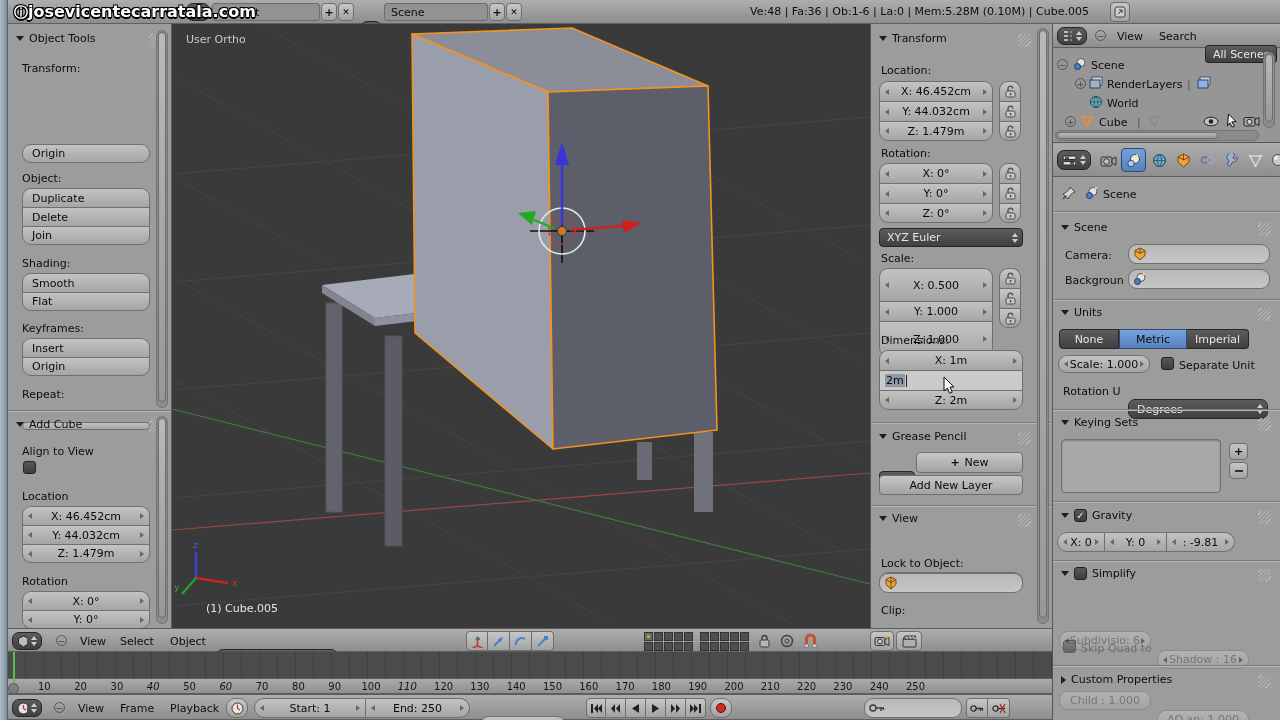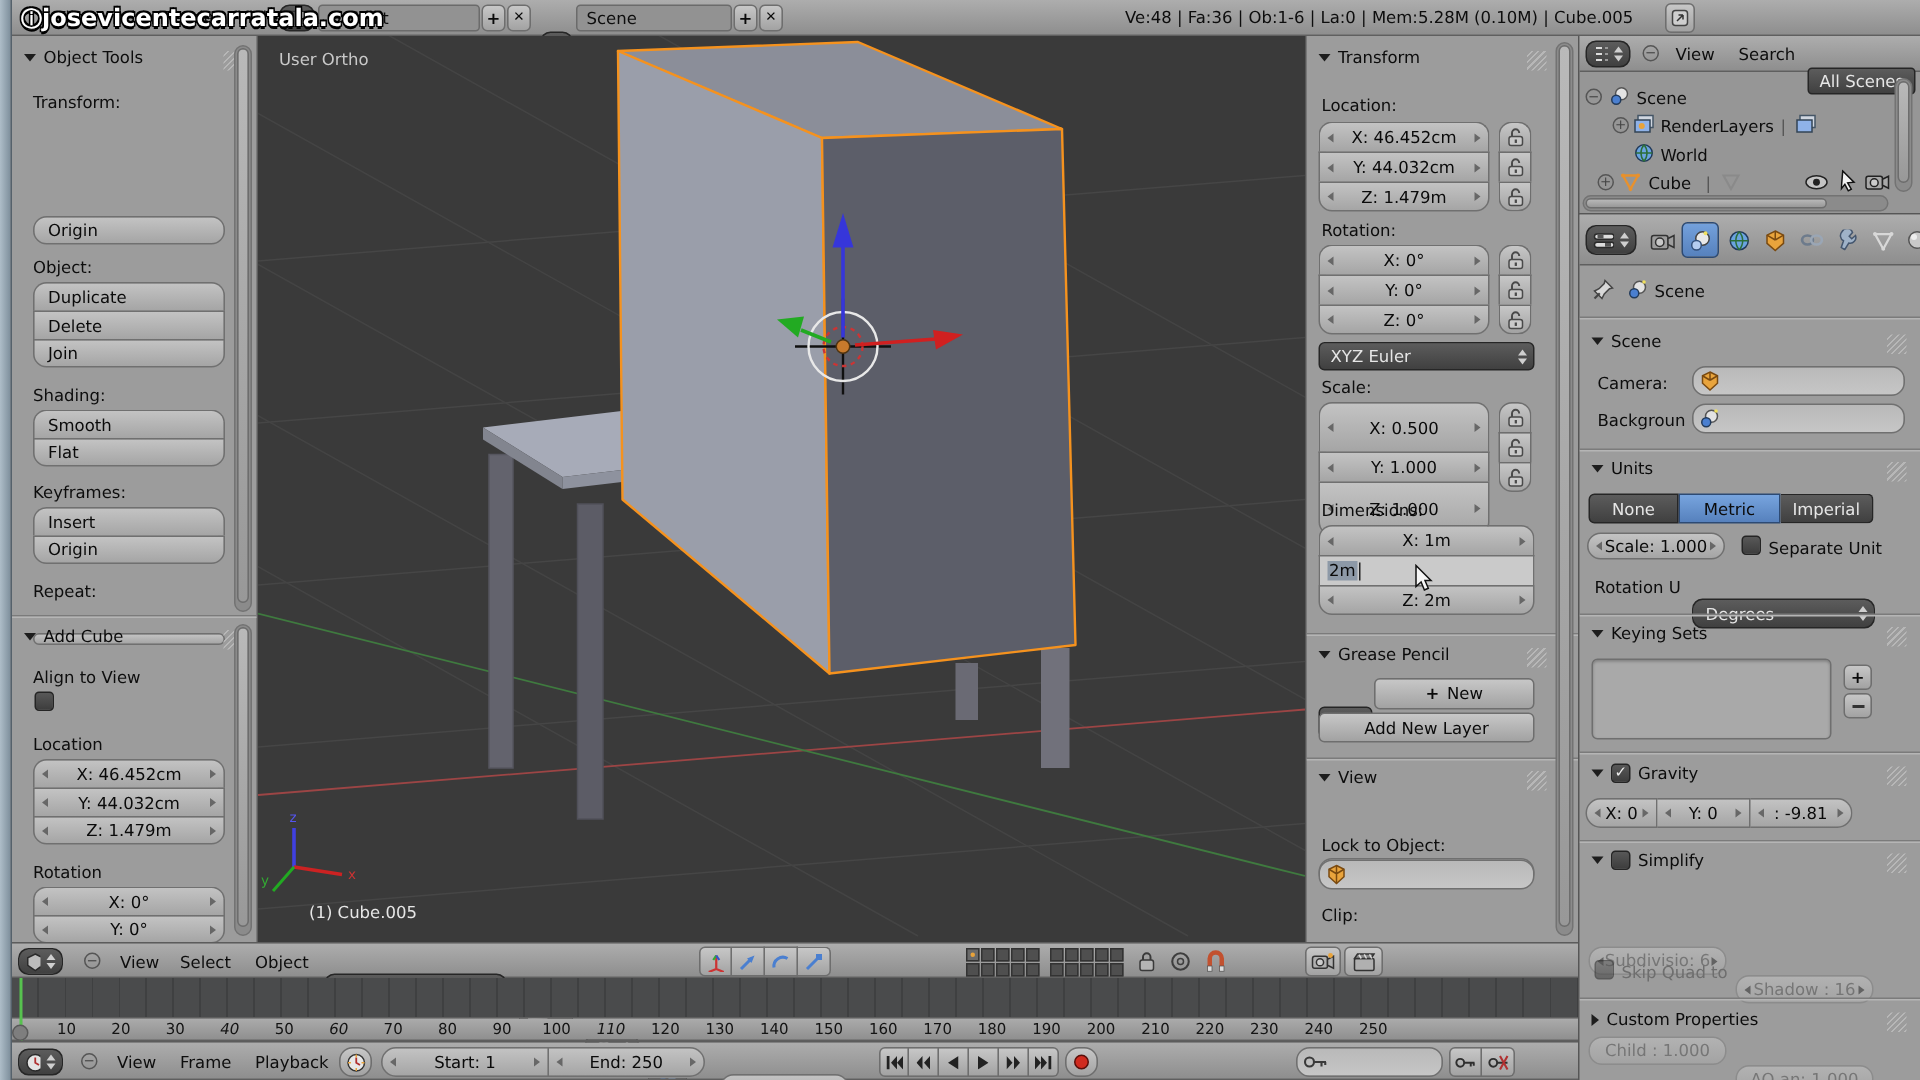--- a/index.html
+++ b/index.html
@@ -761,21 +761,21 @@
   </div>
   <div class="abs" style="left:6px;top:186px;display:flex">
     <div class="dark" style="width:60px;height:20px;justify-content:center;border-radius:4px 0 0 4px">None</div>
     <div style="width:68px;height:20px;display:flex;align-items:center;justify-content:center;background:linear-gradient(#77a4de,#5681bd);border:1px solid #2d4a73;color:#0b0b0b">Metric</div>
     <div class="dark" style="width:62px;height:20px;justify-content:center;border-radius:0 4px 4px 0;border-left:none">Imperial</div>
   </div>
   <div class="abs pill stp" style="left:5px;top:212px;width:92px;height:18px">Scale: 1.000</div>
   <span class="abs chk" style="left:108px;top:214px"></span>
   <span class="abs lbl" style="left:126px;top:216px">Separate Unit</span>
   <span class="abs lbl" style="left:10px;top:242px">Rotation U</span>
-  <div class="abs dark dd" style="left:75px;top:238px;width:122px;height:20px;padding-left:8px">
+  <div class="abs dark dd" style="left:75px;top:238px;width:140px;height:20px;padding-left:8px">
     <span>Degrees</span>
   </div>
   <div class="abs sep" style="left:0;top:266px;width:228px"></div>
 
   <div class="abs ph cornered" style="left:8px;top:273px;width:212px">
     <span class="tri-d"></span>
     <span>Keying Sets</span>
   </div>
   <div class="abs" style="left:8px;top:296px;width:160px;height:54px;background:#a9a9a9;border:1px solid #6f6f6f;border-radius:4px;box-shadow:inset 0 1px 2px rgba(0,0,0,.25)"></div>
   <div class="abs btn plus-ic" style="left:176px;top:300px;width:19px;height:17px"></div>

